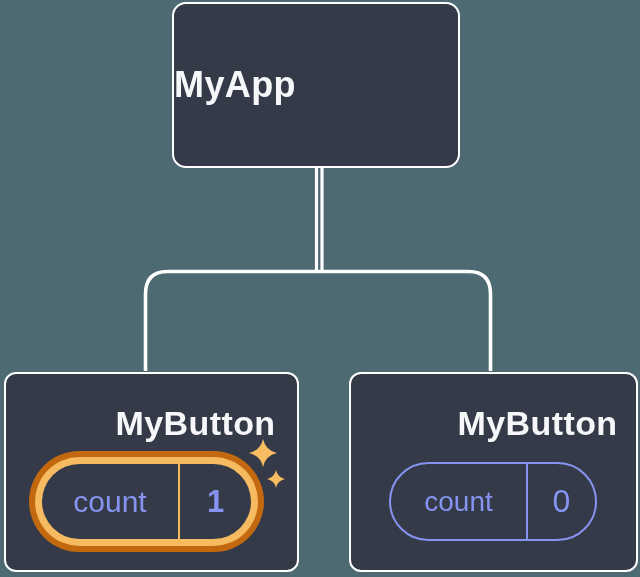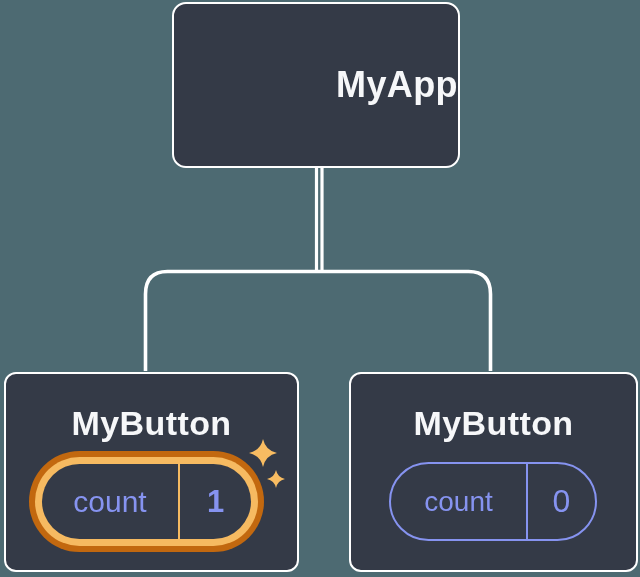--- a/index.html
+++ b/index.html
@@ -22,21 +22,21 @@
     box-sizing: border-box;
     background: #343A47;
     border: 2.5px solid #FFFFFF;
   }
   .node-root {
     left: 172px; top: 2px;
     width: 288px; height: 166px;
     border-radius: 14px;
     display: flex;
     align-items: center;
-    justify-content: flex-end;
+    justify-content: flex-start;
   }
   .node-child {
     top: 372px;
     height: 200px;
     border-radius: 12px;
   }
   .node-left  { left: 4px;   width: 295px; }
   .node-right { left: 349px; width: 289px; }
   .node-title {
     color: #F6F7F9;
@@ -45,20 +45,21 @@
   }
   .node-root .node-title { font-size: 36px; }
   .node-child .node-title {
     position: absolute;
     left: 0; top: 28px;
     width: 100%;
     height: 42px;
     line-height: 42px;
     text-align: center;
     font-size: 34px;
+    padding-left: 44px;
   }
   
   .pill-highlight {
     position: absolute;
     left: 23px; top: 77px;
     width: 235px; height: 101px;
     box-sizing: border-box;
     background: #C2680F;
     border-radius: 60px;
     padding: 6px;

